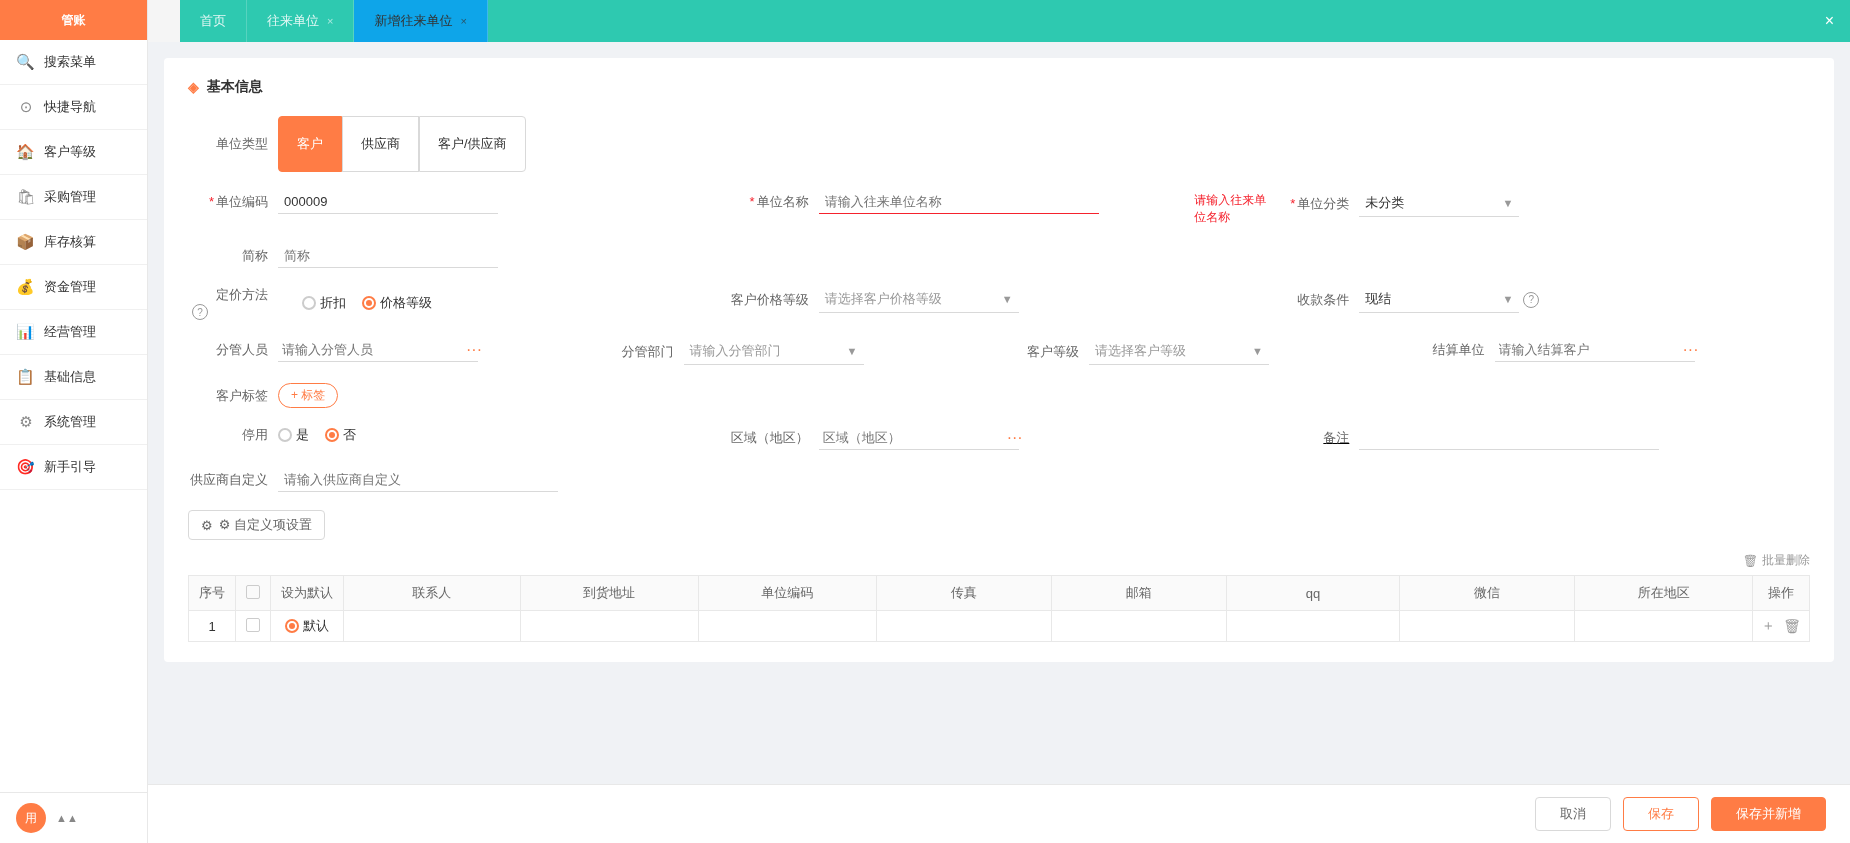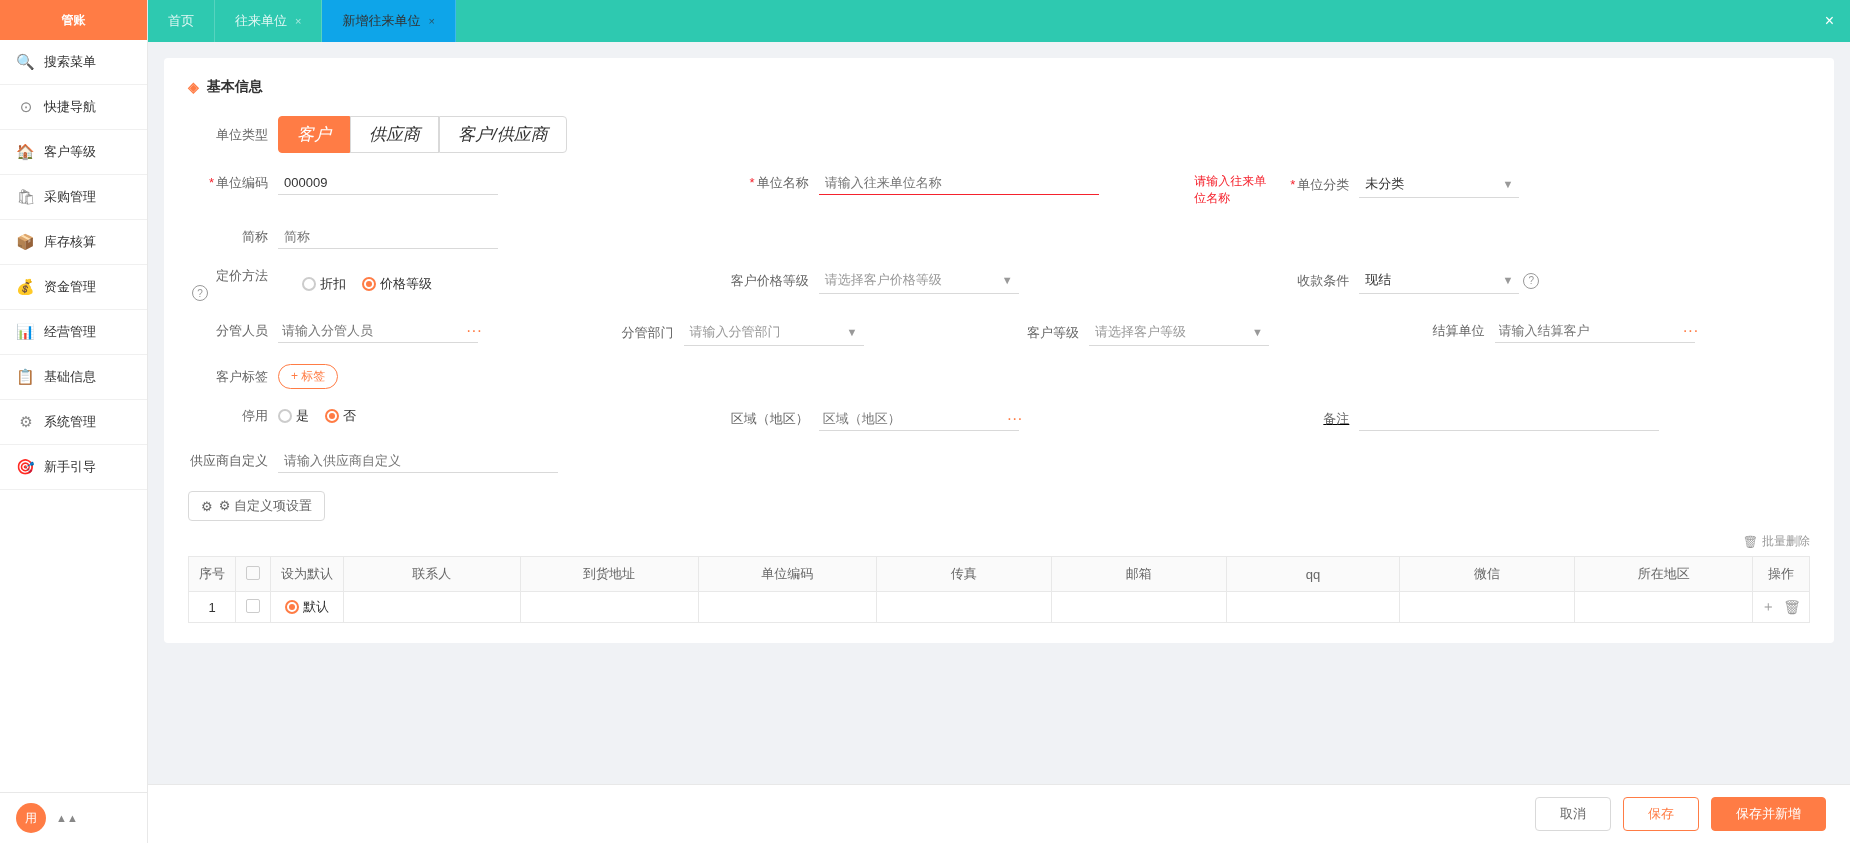--- a/index.html
+++ b/index.html
@@ -69,20 +69,21 @@
 
     
     .tab-bar {
       background: #2ec9b0;
       display: flex;
       align-items: center;
       height: 42px;
       padding: 0 0;
       flex-shrink: 0;
       position: relative;
+      margin-left: 32px;
     }
     .tab {
       display: flex;
       align-items: center;
       height: 42px;
       padding: 0 20px;
       cursor: pointer;
       font-size: 13px;
       color: rgba(255,255,255,0.85);
       gap: 6px;
@@ -195,27 +196,26 @@
     .form-select .select-text { flex: 1; }
     .form-select .chevron { color: #999; font-size: 11px; }
     .form-select.has-value { color: #333; }
 
     
     .btn-type-group {
       display: flex;
       gap: 0;
     }
     .btn-type {
-      padding: 6px 18px;
+      padding: 18px 18px;
       border: 1px solid #d9d9d9;
       cursor: pointer;
-      font-size: 17px;
+      font-size: 13px;
       background: white;
       color: #333;
-      font-style: italic;
     }
     .btn-type:first-child { border-radius: 4px 0 0 4px; }
     .btn-type:last-child { border-radius: 0 4px 4px 0; }
     .btn-type.active {
       background: #ff7c45;
       border-color: #ff7c45;
       color: white;
     }
 
     

